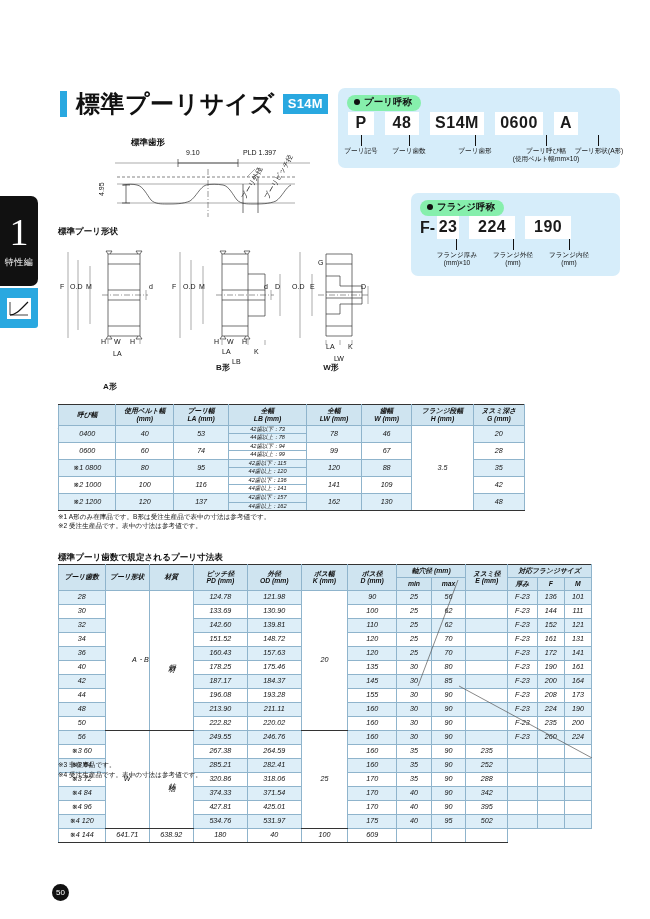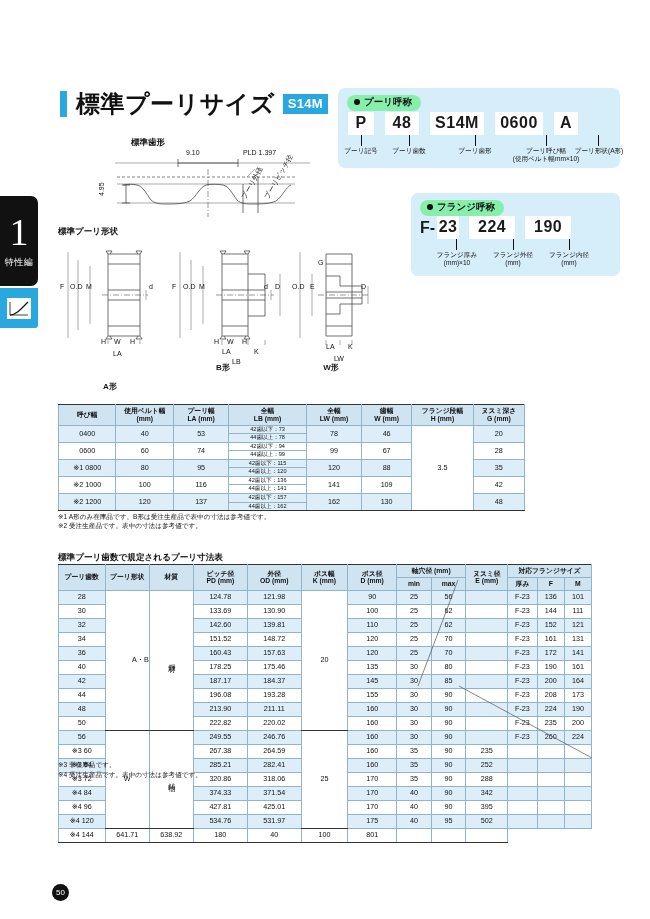--- a/index.html
+++ b/index.html
@@ -193,20 +193,21 @@
     font-weight: bold;
     color: #111;
     white-space: nowrap;
   }
   table.data {
     position: absolute;
     border-collapse: collapse;
     font-size: 7.2px;
     color: #111;
     background: #ffffff;
+    font-style: italic;
   }
   table.data th, table.data td {
     border: 0.6px solid #8fb4cc;
     text-align: center;
     padding: 0;
     font-weight: normal;
     line-height: 1.15;
   }
   table.data thead th {
     background: #cfe4f0;
@@ -806,21 +807,21 @@
         <td class=""></td>
         <td class=""></td>
       </tr>
       <tr>
         <td class=" tb-bottom">※4 144</td>
         <td class=" tb-bottom">641.71</td>
         <td class=" tb-bottom">638.92</td>
         <td class=" tb-bottom">180</td>
         <td class=" tb-bottom">40</td>
         <td class=" tb-bottom">100</td>
-        <td class=" tb-bottom">801</td>
+        <td class=" tb-bottom">609</td>
         <td class=" tb-bottom"></td>
         <td class=" tb-bottom"></td>
         <td class=" tb-bottom"></td>
       </tr>
     </tbody>
 </table>
 
 <div class="note" style="left:58px; top:760px;">※3 非在庫品です。</div>
 <div class="note" style="left:58px; top:770px;">※4 受注生産品です。表中の寸法は参考値です。</div>
 

